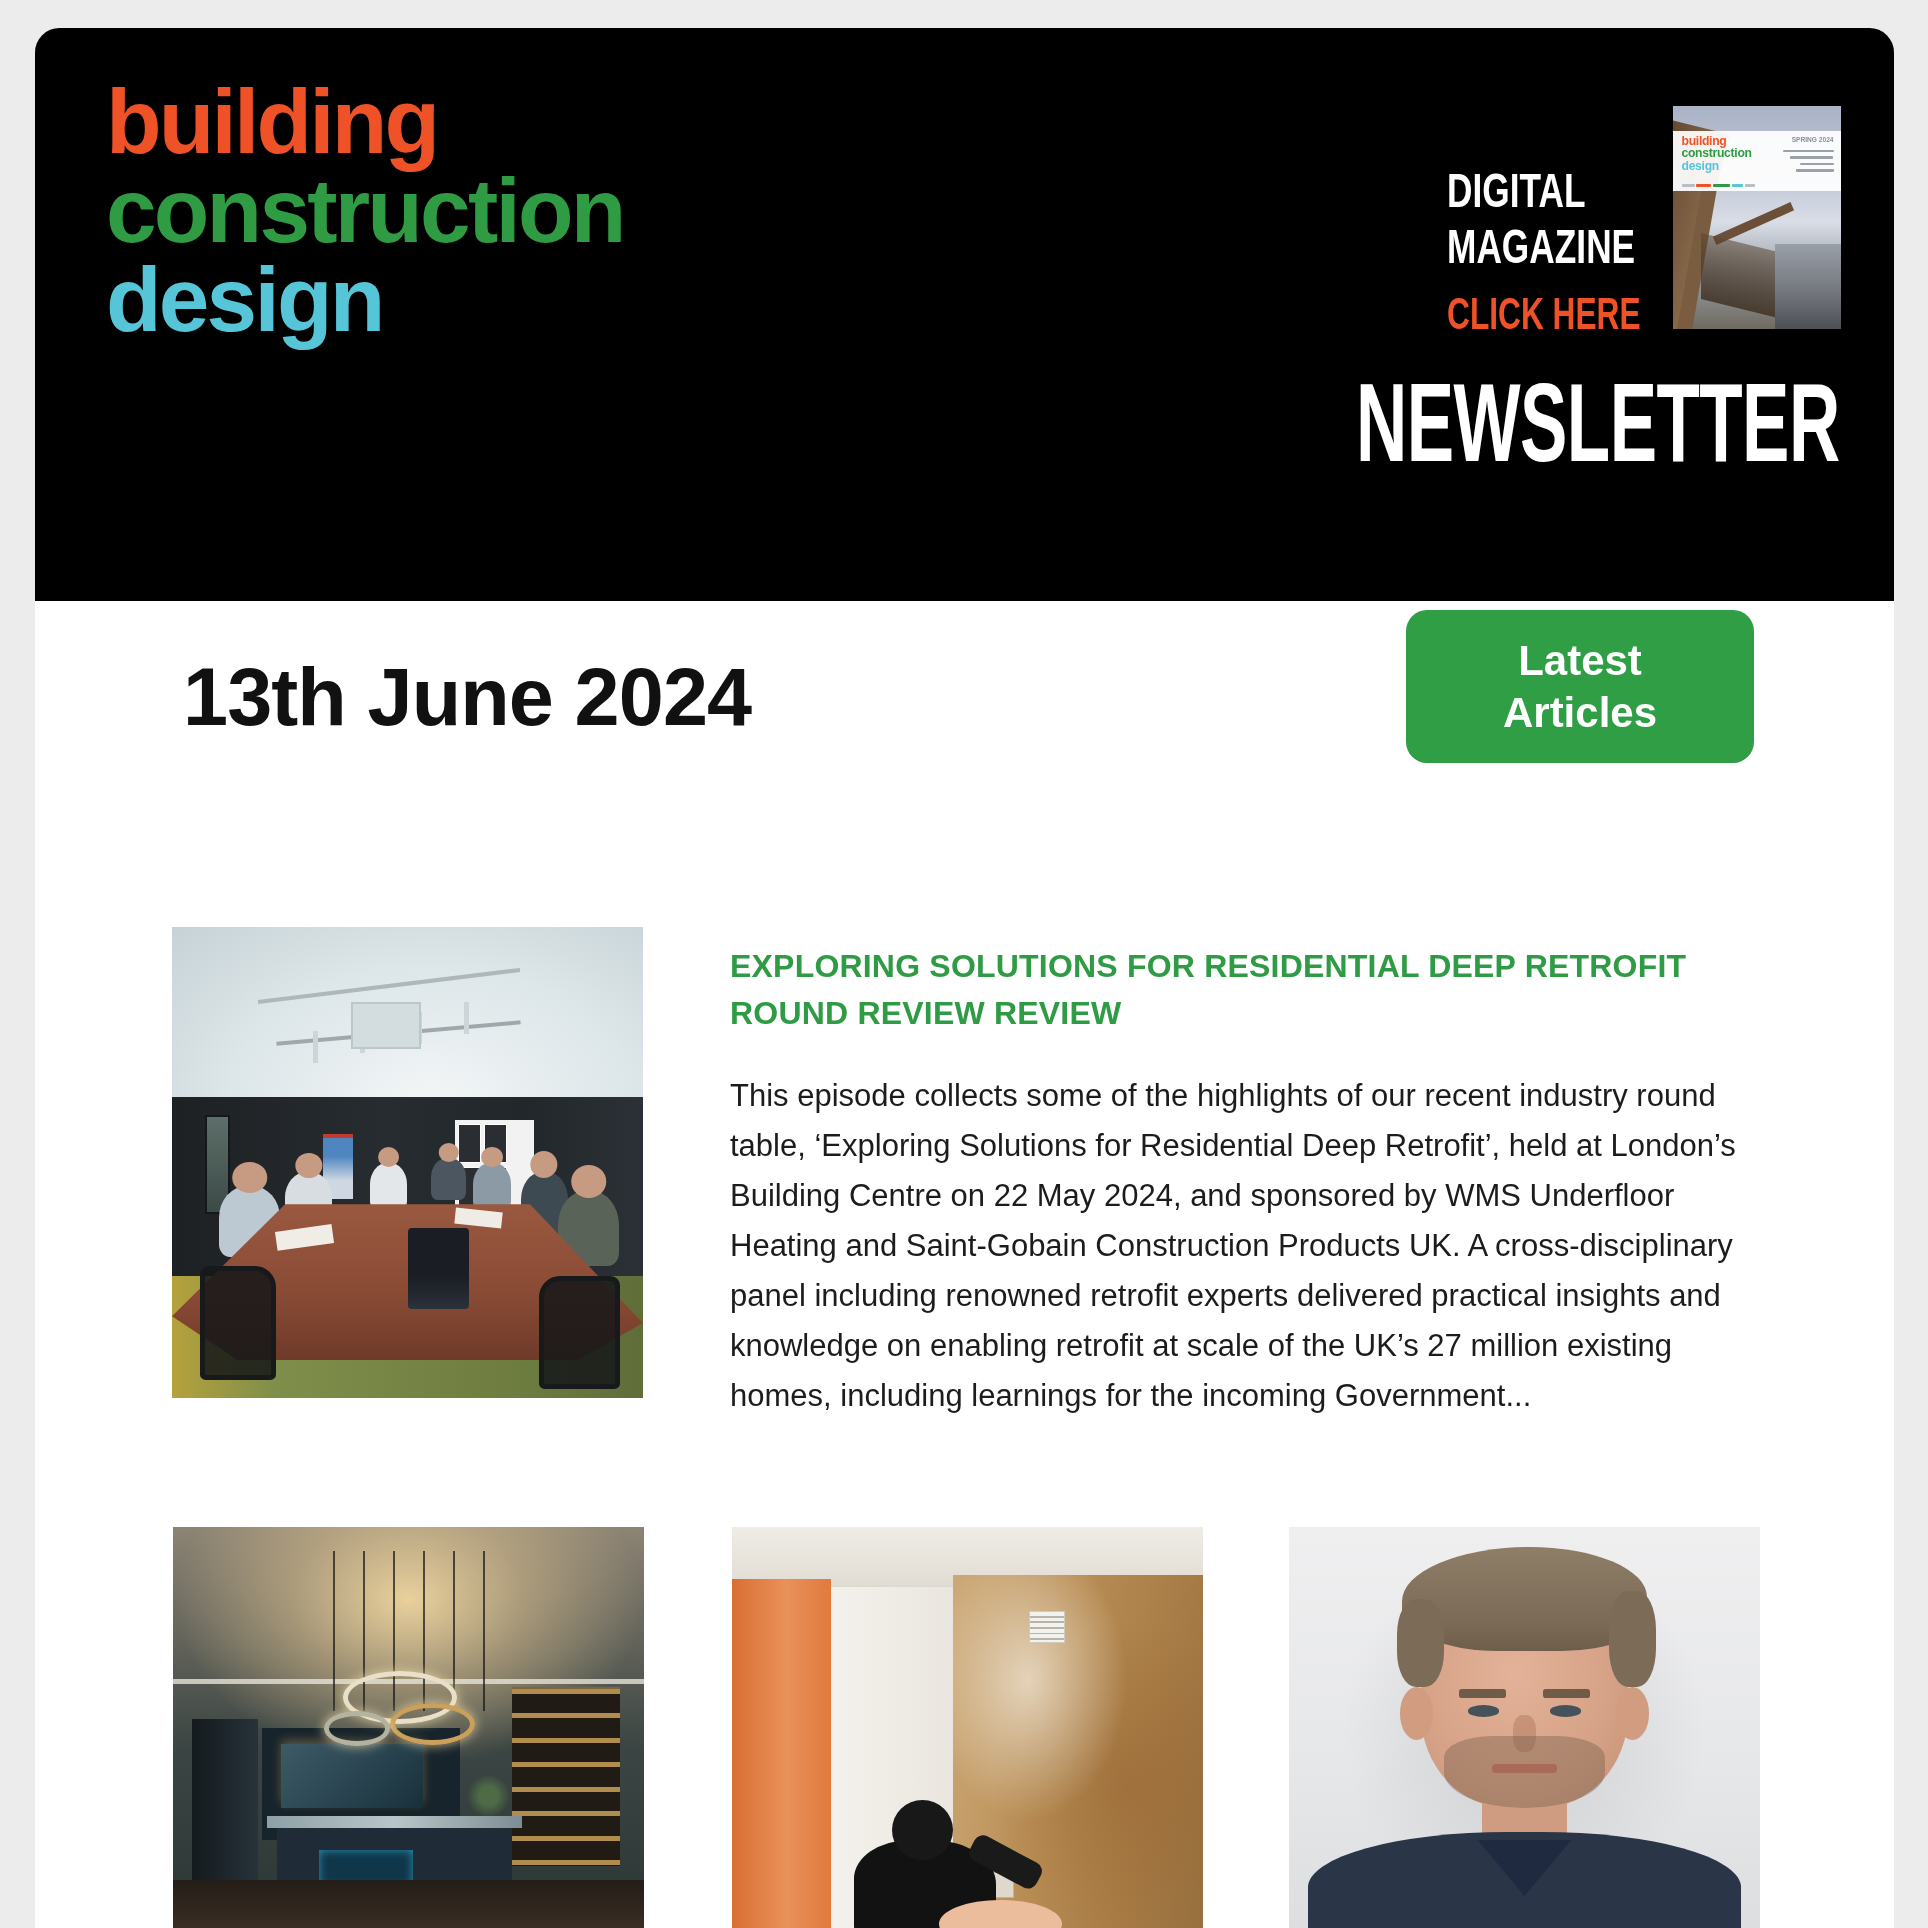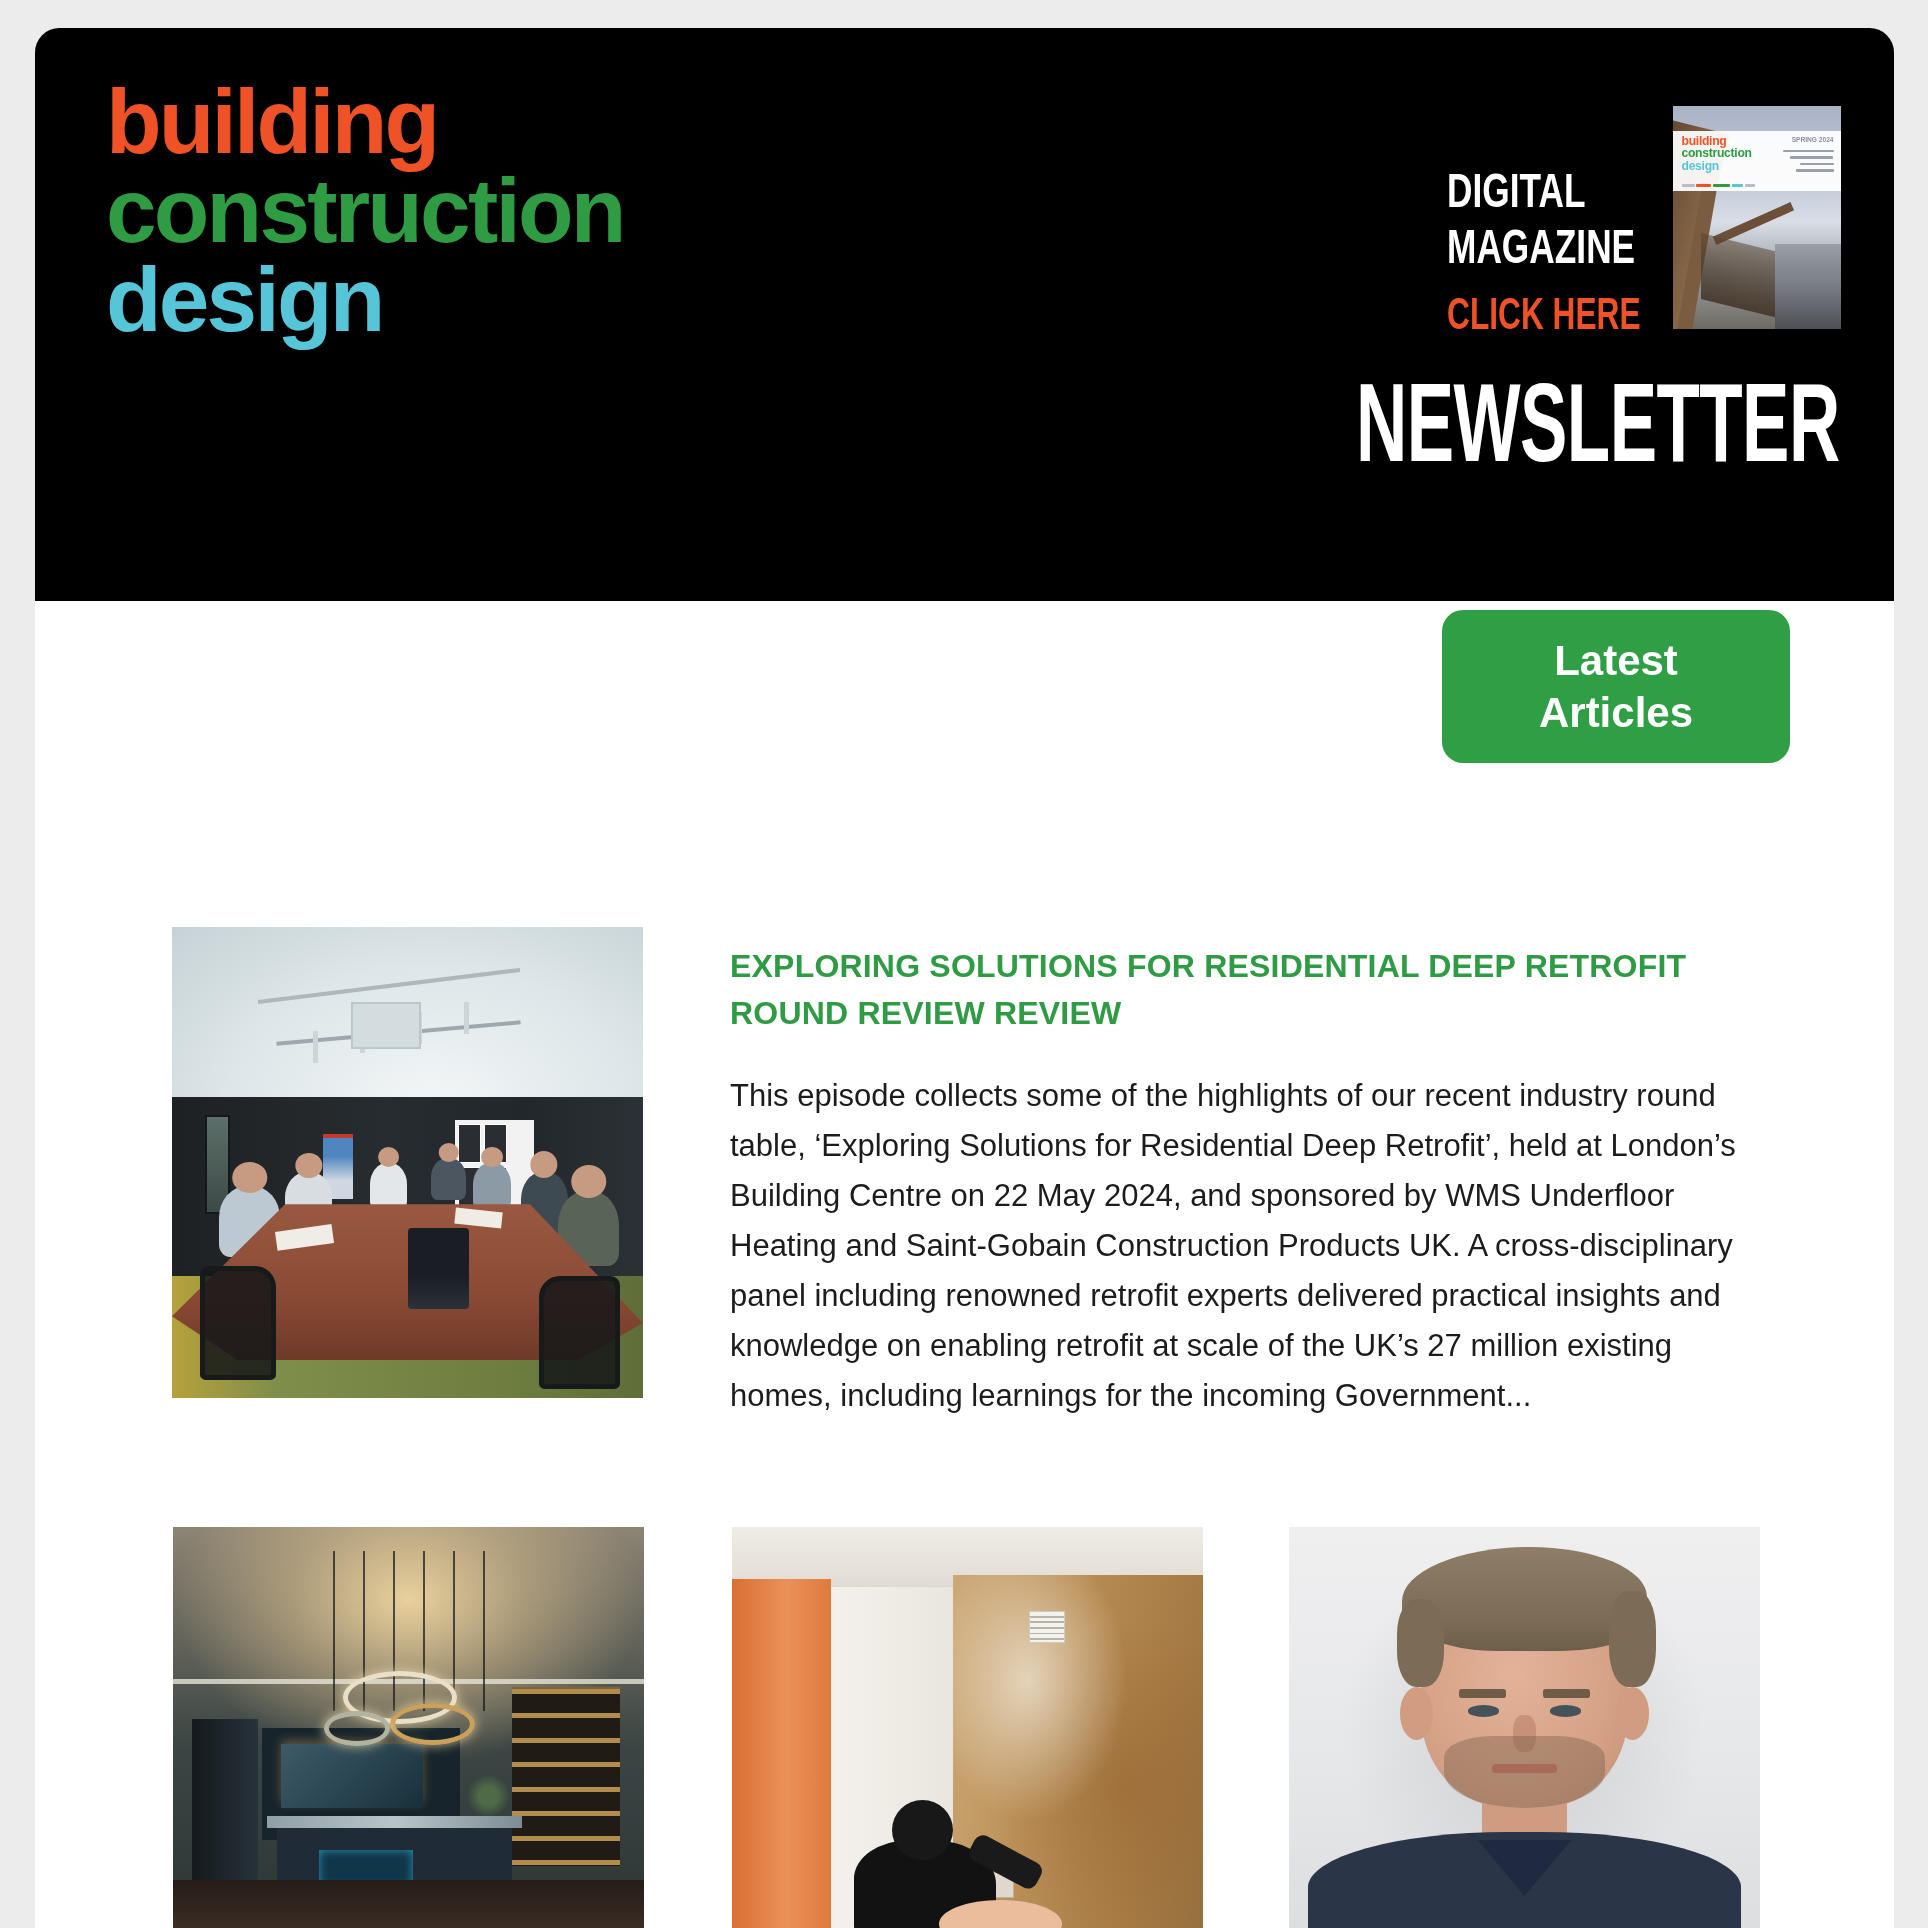--- a/index.html
+++ b/index.html
@@ -50,21 +50,21 @@
   .u1{width:13px;background:#b9bec6;}
   .u2{width:15px;background:#ee5226;}
   .u3{width:17px;background:#2f9b43;}
   .u4{width:11.3px;background:#56c5d8;}
   .u5{width:9.4px;background:#b9bec6;}
 
   
   .date-heading{position:absolute;left:148px;top:623px;font-size:81px;font-weight:bold;color:#111;letter-spacing:-0.9px;}
   .latest-btn{position:absolute;left:1371px;top:582px;width:348px;height:153px;background:#2f9e44;border:none;
               border-radius:21px;color:#fff;font-family:inherit;font-weight:bold;font-size:42px;line-height:52px;
-              text-align:center;cursor:pointer;padding-top:1.9px;margin-left:36px;}
+              text-align:center;cursor:pointer;padding-top:1.9px;}
   .latest-btn span{display:block;}
 
   .intro{position:absolute;left:137px;top:817px;font-size:31px;color:#151515;}
   .contact-link{color:#2f9b43;font-weight:bold;text-decoration:none;cursor:pointer;}
 
   .article-col{position:absolute;left:695px;top:915px;width:1040px;}
   .article-headline{margin:0;color:#2f9b44;font-size:32px;line-height:47px;font-weight:bold;letter-spacing:0.2px;cursor:pointer;}
   .article-body{margin:34px 0 0 0;color:#1c1c1e;font-size:31px;line-height:50px;}
 
   
@@ -211,20 +211,21 @@
             <span class="url-seg u3"></span>
             <span class="url-seg u4"></span>
             <span class="url-seg u5"></span>
           </div>
         </div>
       </div>
 
       <div class="newsletter">NEWSLETTER</div>
     </div>
 
+    <h1 class="date-heading" style="margin:0;">13th June 2024</h1>
 
     <button class="latest-btn">
       <span>Latest</span>
       <span>Articles</span>
     </button>
 
 
     <div class="photo ph-meeting">
       <div class="mr-ceiling"></div>
       <div class="mr-wall"></div>

